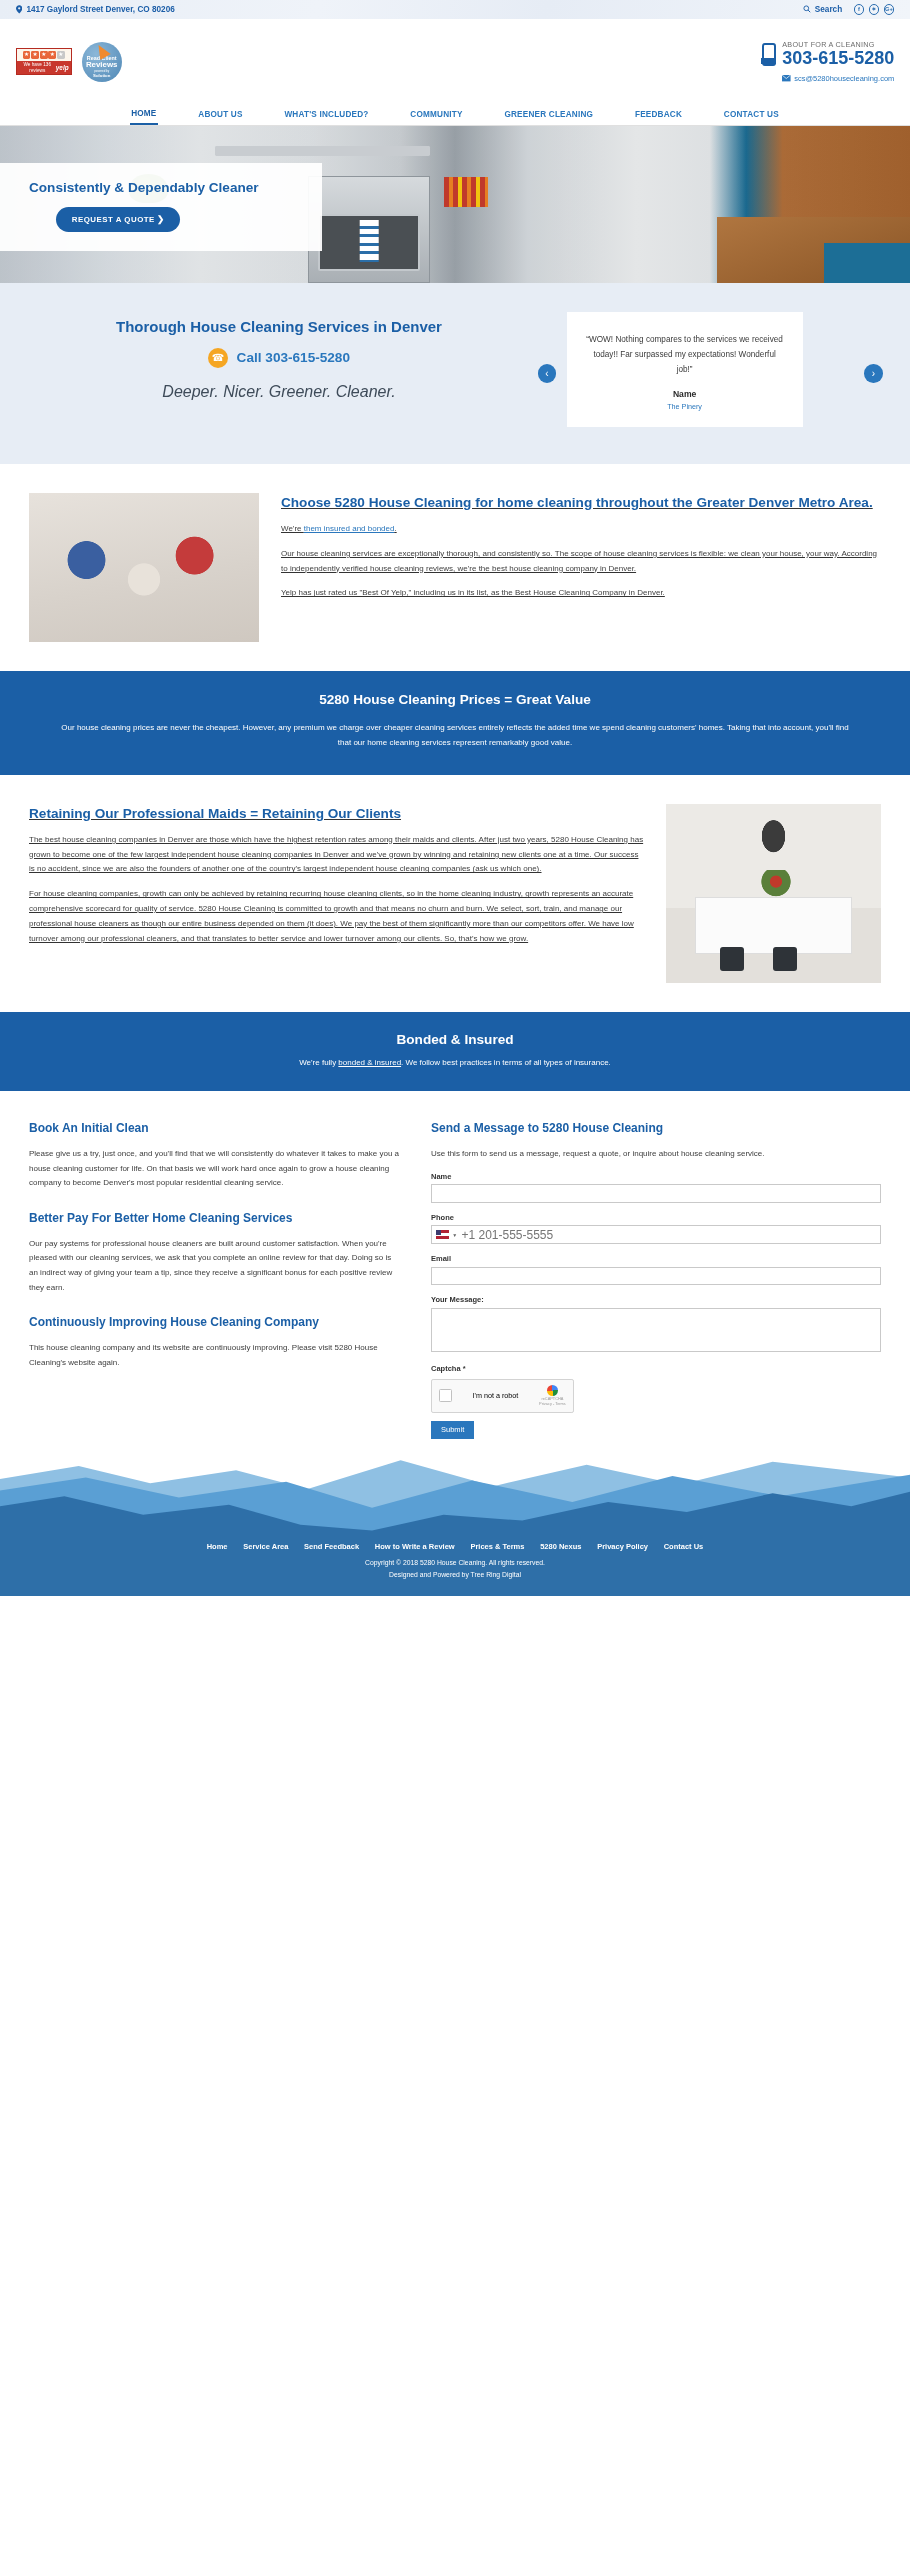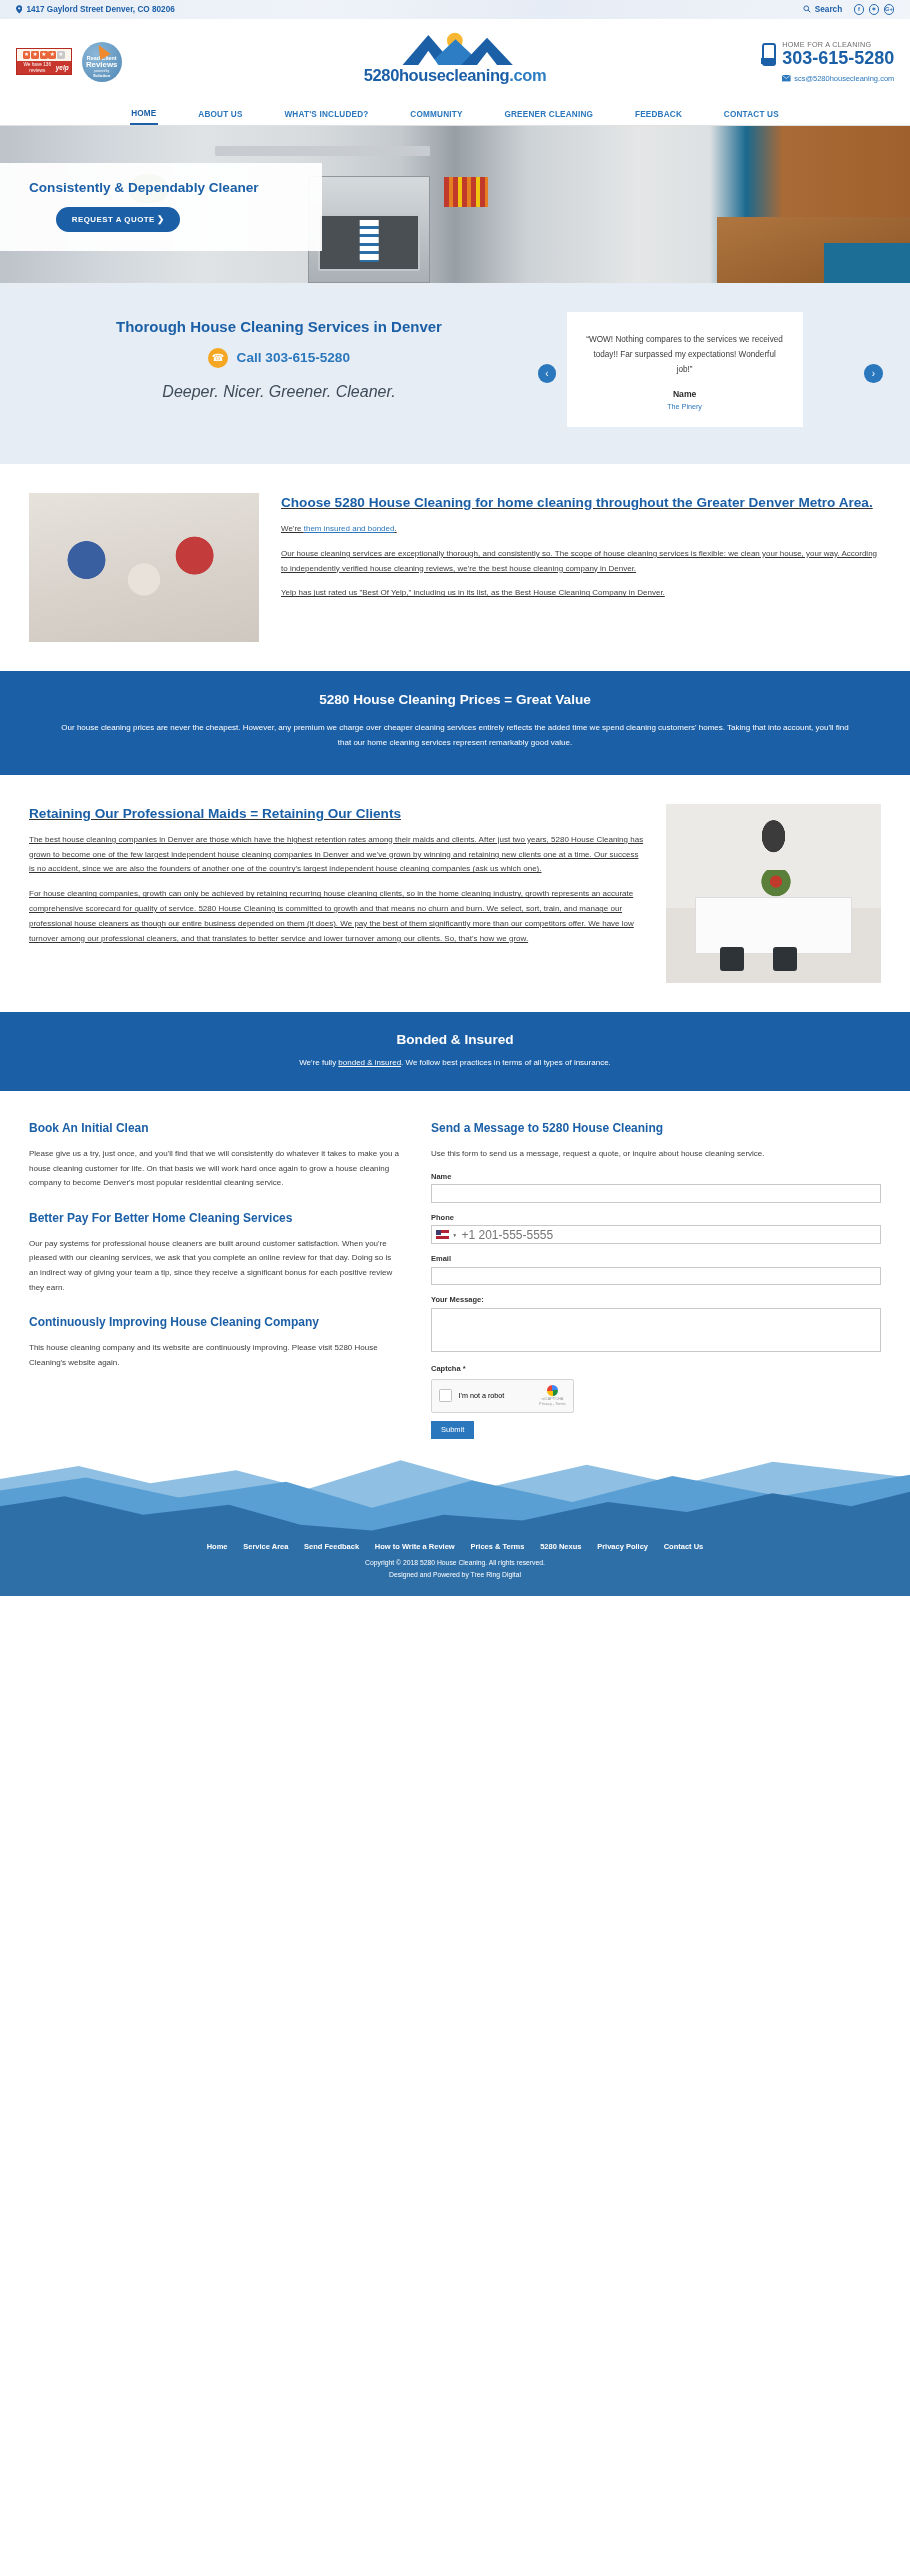--- a/index.html
+++ b/index.html
@@ -226,21 +226,21 @@
   .flag::before { content: ""; position: absolute; left: 0; top: 0; width: 5.7px; height: 5px; background: #3c3b6e; }
   .inp-phone input { border: none; outline: none; flex: 1; font-size: 12px;
                      font-family: inherit; color: #777; background: transparent; }
   .caret { font-size: 5px; color: #666; margin-right: 4.3px; }
   .ta { width: 100%; height: 44px; border: 0.7px solid #c9c9c9; padding: 4.3px 5.7px;
         font-size: 7.9px; font-family: inherit; resize: none; }
   .captcha { margin-top: 5.7px; width: 143px; height: 34px; border: 0.7px solid #d3d3d3;
              background: #f9f9f9; border-radius: 2.1px; display: flex; align-items: center;
              padding: 0 7.2px; gap: 6.4px; }
   .cbox { width: 13px; height: 13px; border: 1.4px solid #c1c1c1; background: #fff; border-radius: 1.4px; }
-  .ctext { font-size: 7.2px; color: #000; flex: 1; }
+  .ctext { font-size: 7.2px; color: #000; flex: 1; margin-left: 14px; }
   .clogo { text-align: center; font-size: 3.9px; color: #9a9a9a; line-height: 1.25; }
   .clogo .mark { width: 11.5px; height: 11.5px; margin: 0 auto 0.7px;
     background: conic-gradient(#4285f4 0 25%, #1e8e3e 25% 50%, #fbbc04 50% 75%, #ea4335 75% 100%);
     border-radius: 50%; }
   .submit { margin-top: 8.6px; background: #2a77bd; color: #fff; border: none;
             font-size: 7.5px; padding: 4.3px 10px; cursor: pointer; font-family: inherit; }
 
   
   .mountains { position: relative; height: 86px; overflow: hidden; background: #fff; }
   .footer { background: #2e6fa8; color: #fff; text-align: center;
@@ -298,41 +298,26 @@
     </div>
     <div class="rc-badge">
       <div class="megaphone"></div>
       <div class="l1">Read Client</div>
       <div class="l2">Reviews</div>
       <div class="l3">powered by</div>
       <div class="l4">Solution</div>
     </div>
   </div>
 
-  <div class="logo-wrap">
-    <div class="logo-mtns">
-      <svg viewBox="0 0 190 46" width="136" height="33">
-        <circle cx="95" cy="12" r="11" fill="#f7b733"></circle>
-        <polygon points="22,46 58,4 94,46" fill="#1b5fa6"></polygon>
-        <polygon points="58,46 96,10 134,46" fill="#2d7dc4"></polygon>
-        <polygon points="104,46 140,8 176,46" fill="#1b5fa6"></polygon>
-        <polygon points="44,46 58,26 72,46" fill="#fff"></polygon>
-        <polygon points="126,46 140,28 154,46" fill="#fff"></polygon>
-      </svg>
-    </div>
-    <div class="logo-text">
-      <span class="n5280">5280</span><span class="rest">housecleaning</span><span class="com">.com</span>
-    </div>
-  </div>
 
   <div class="header-right">
     <div class="call-row">
       <div class="phone-icon"></div>
       <div>
-        <div class="call-label">HOME FOR A CLEANING</div>
+        <div class="call-label">ABOUT FOR A CLEANING</div>
         <div class="call-number">303-615-5280</div>
       </div>
     </div>
     <div class="email-row">
       <svg width="8.6" height="6.4" viewBox="0 0 12 9">
         <rect width="12" height="9" fill="#2a77bd"></rect>
           <path d="M0 0l6 5 6-5" fill="none" stroke="#fff" stroke-width="1"></path>
       </svg>
       <span>scs@5280housecleaning.com</span>
     </div>

